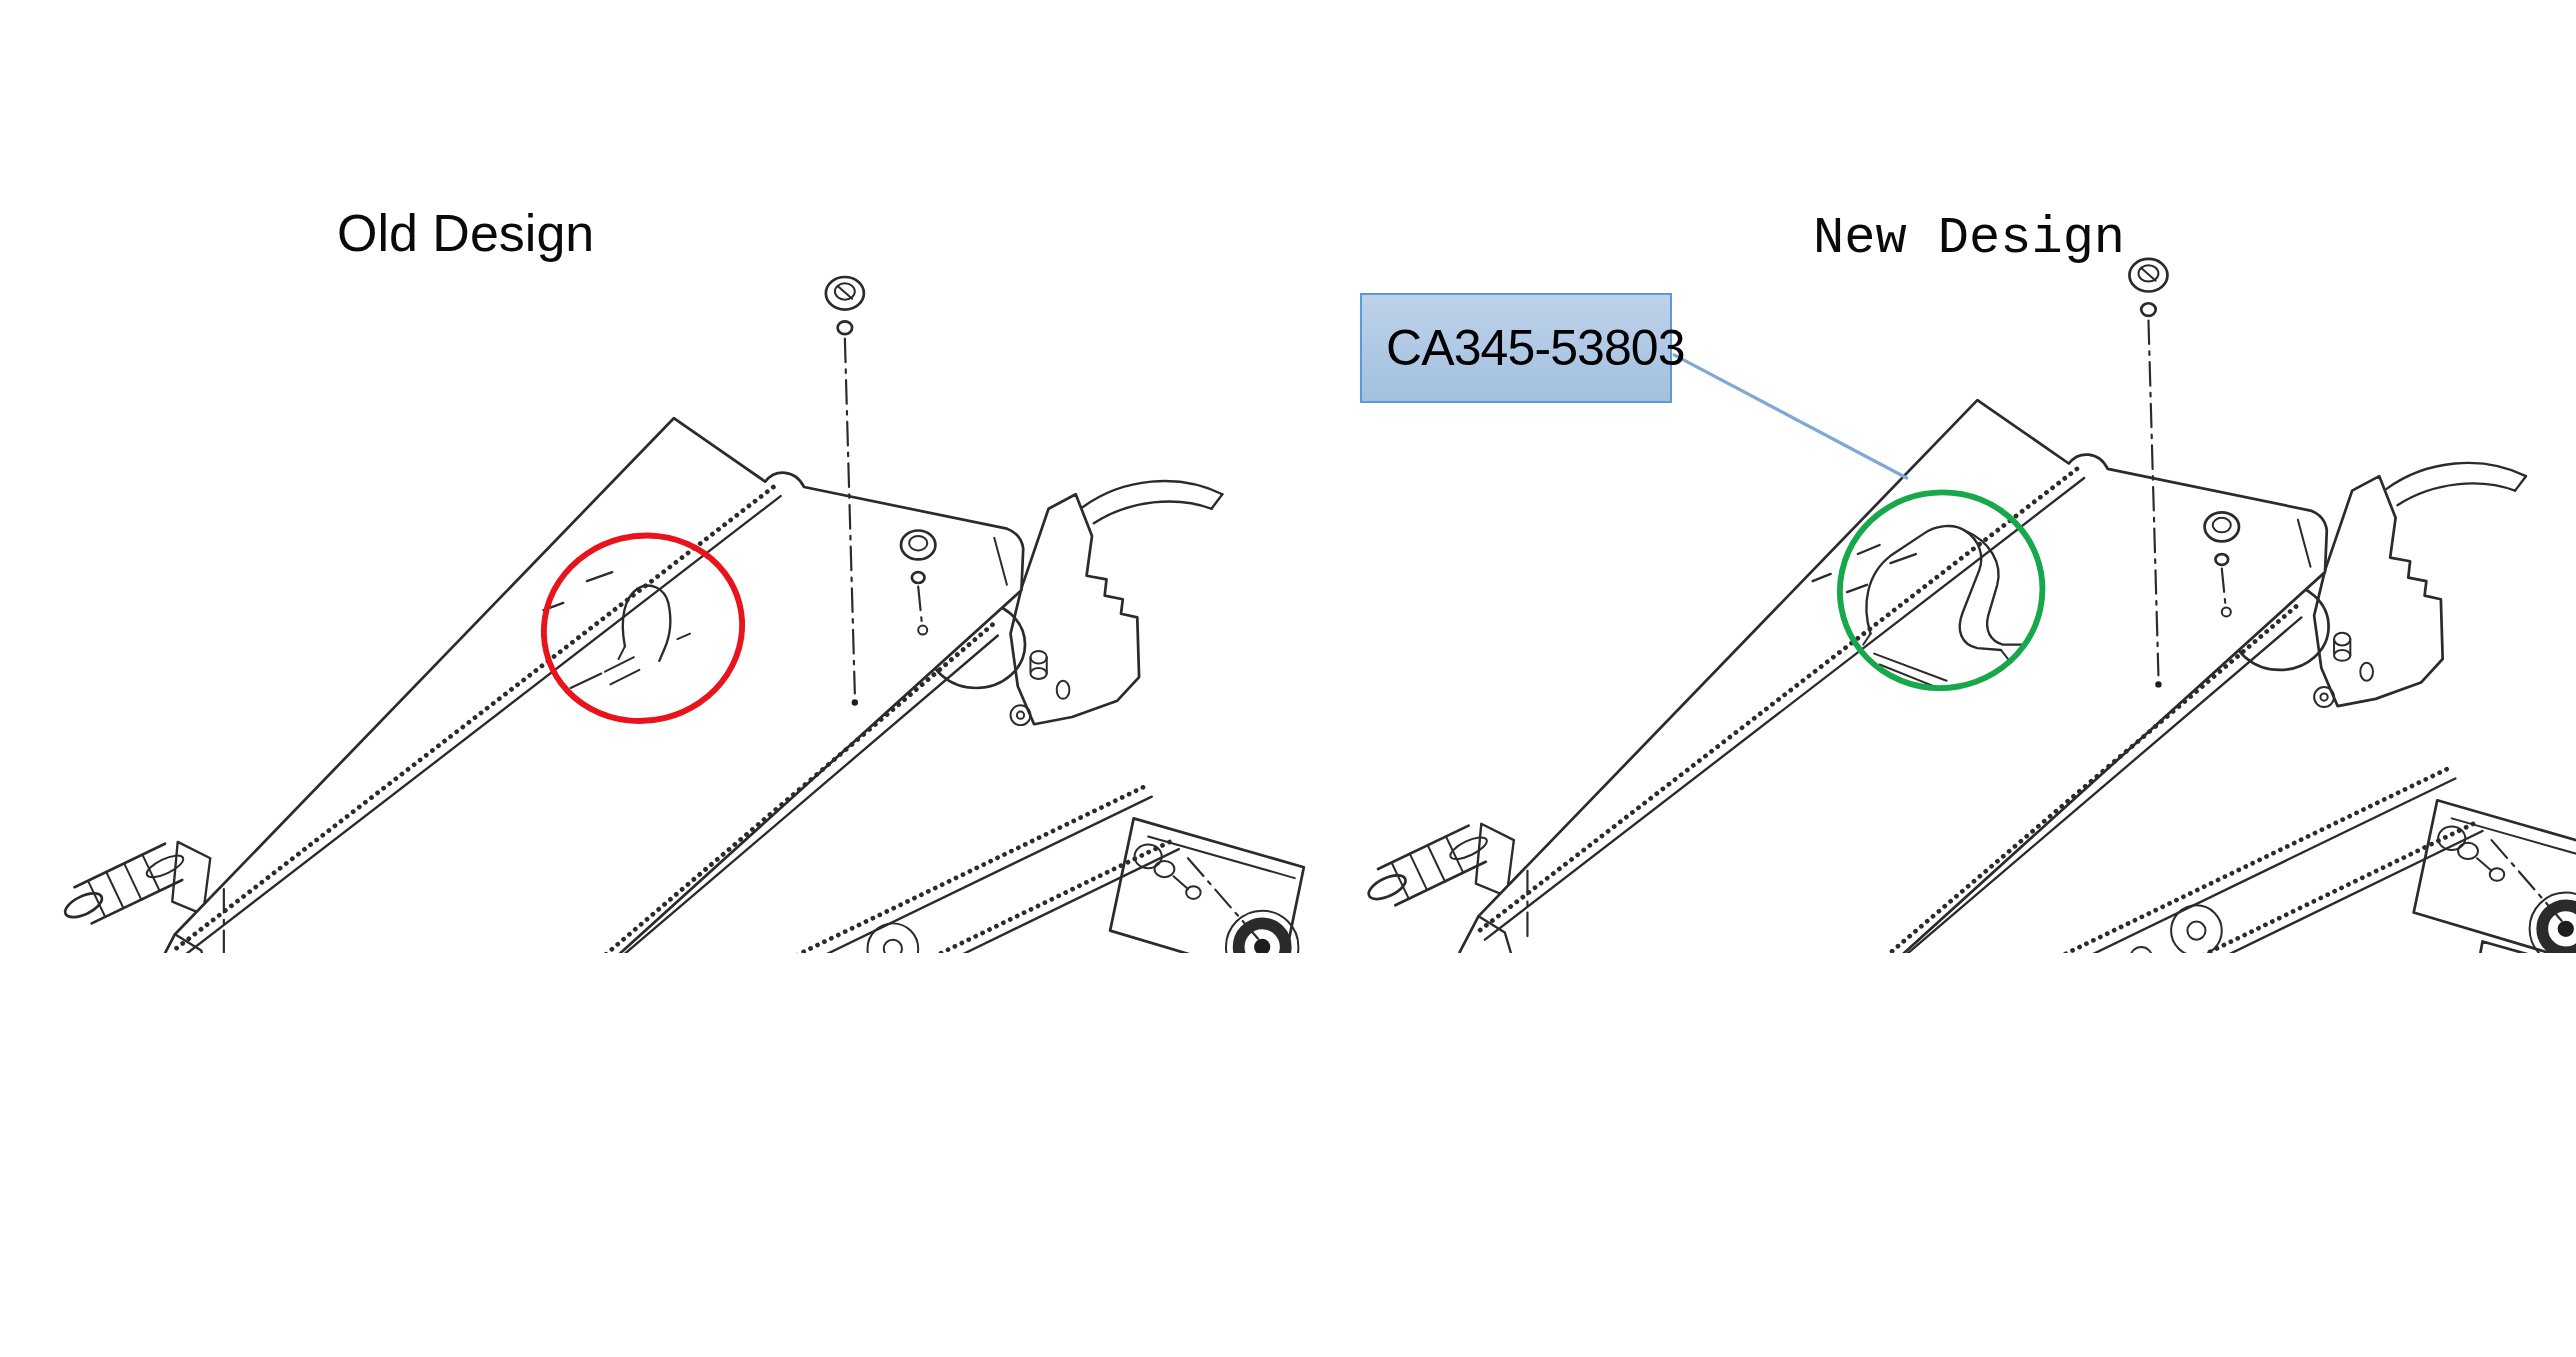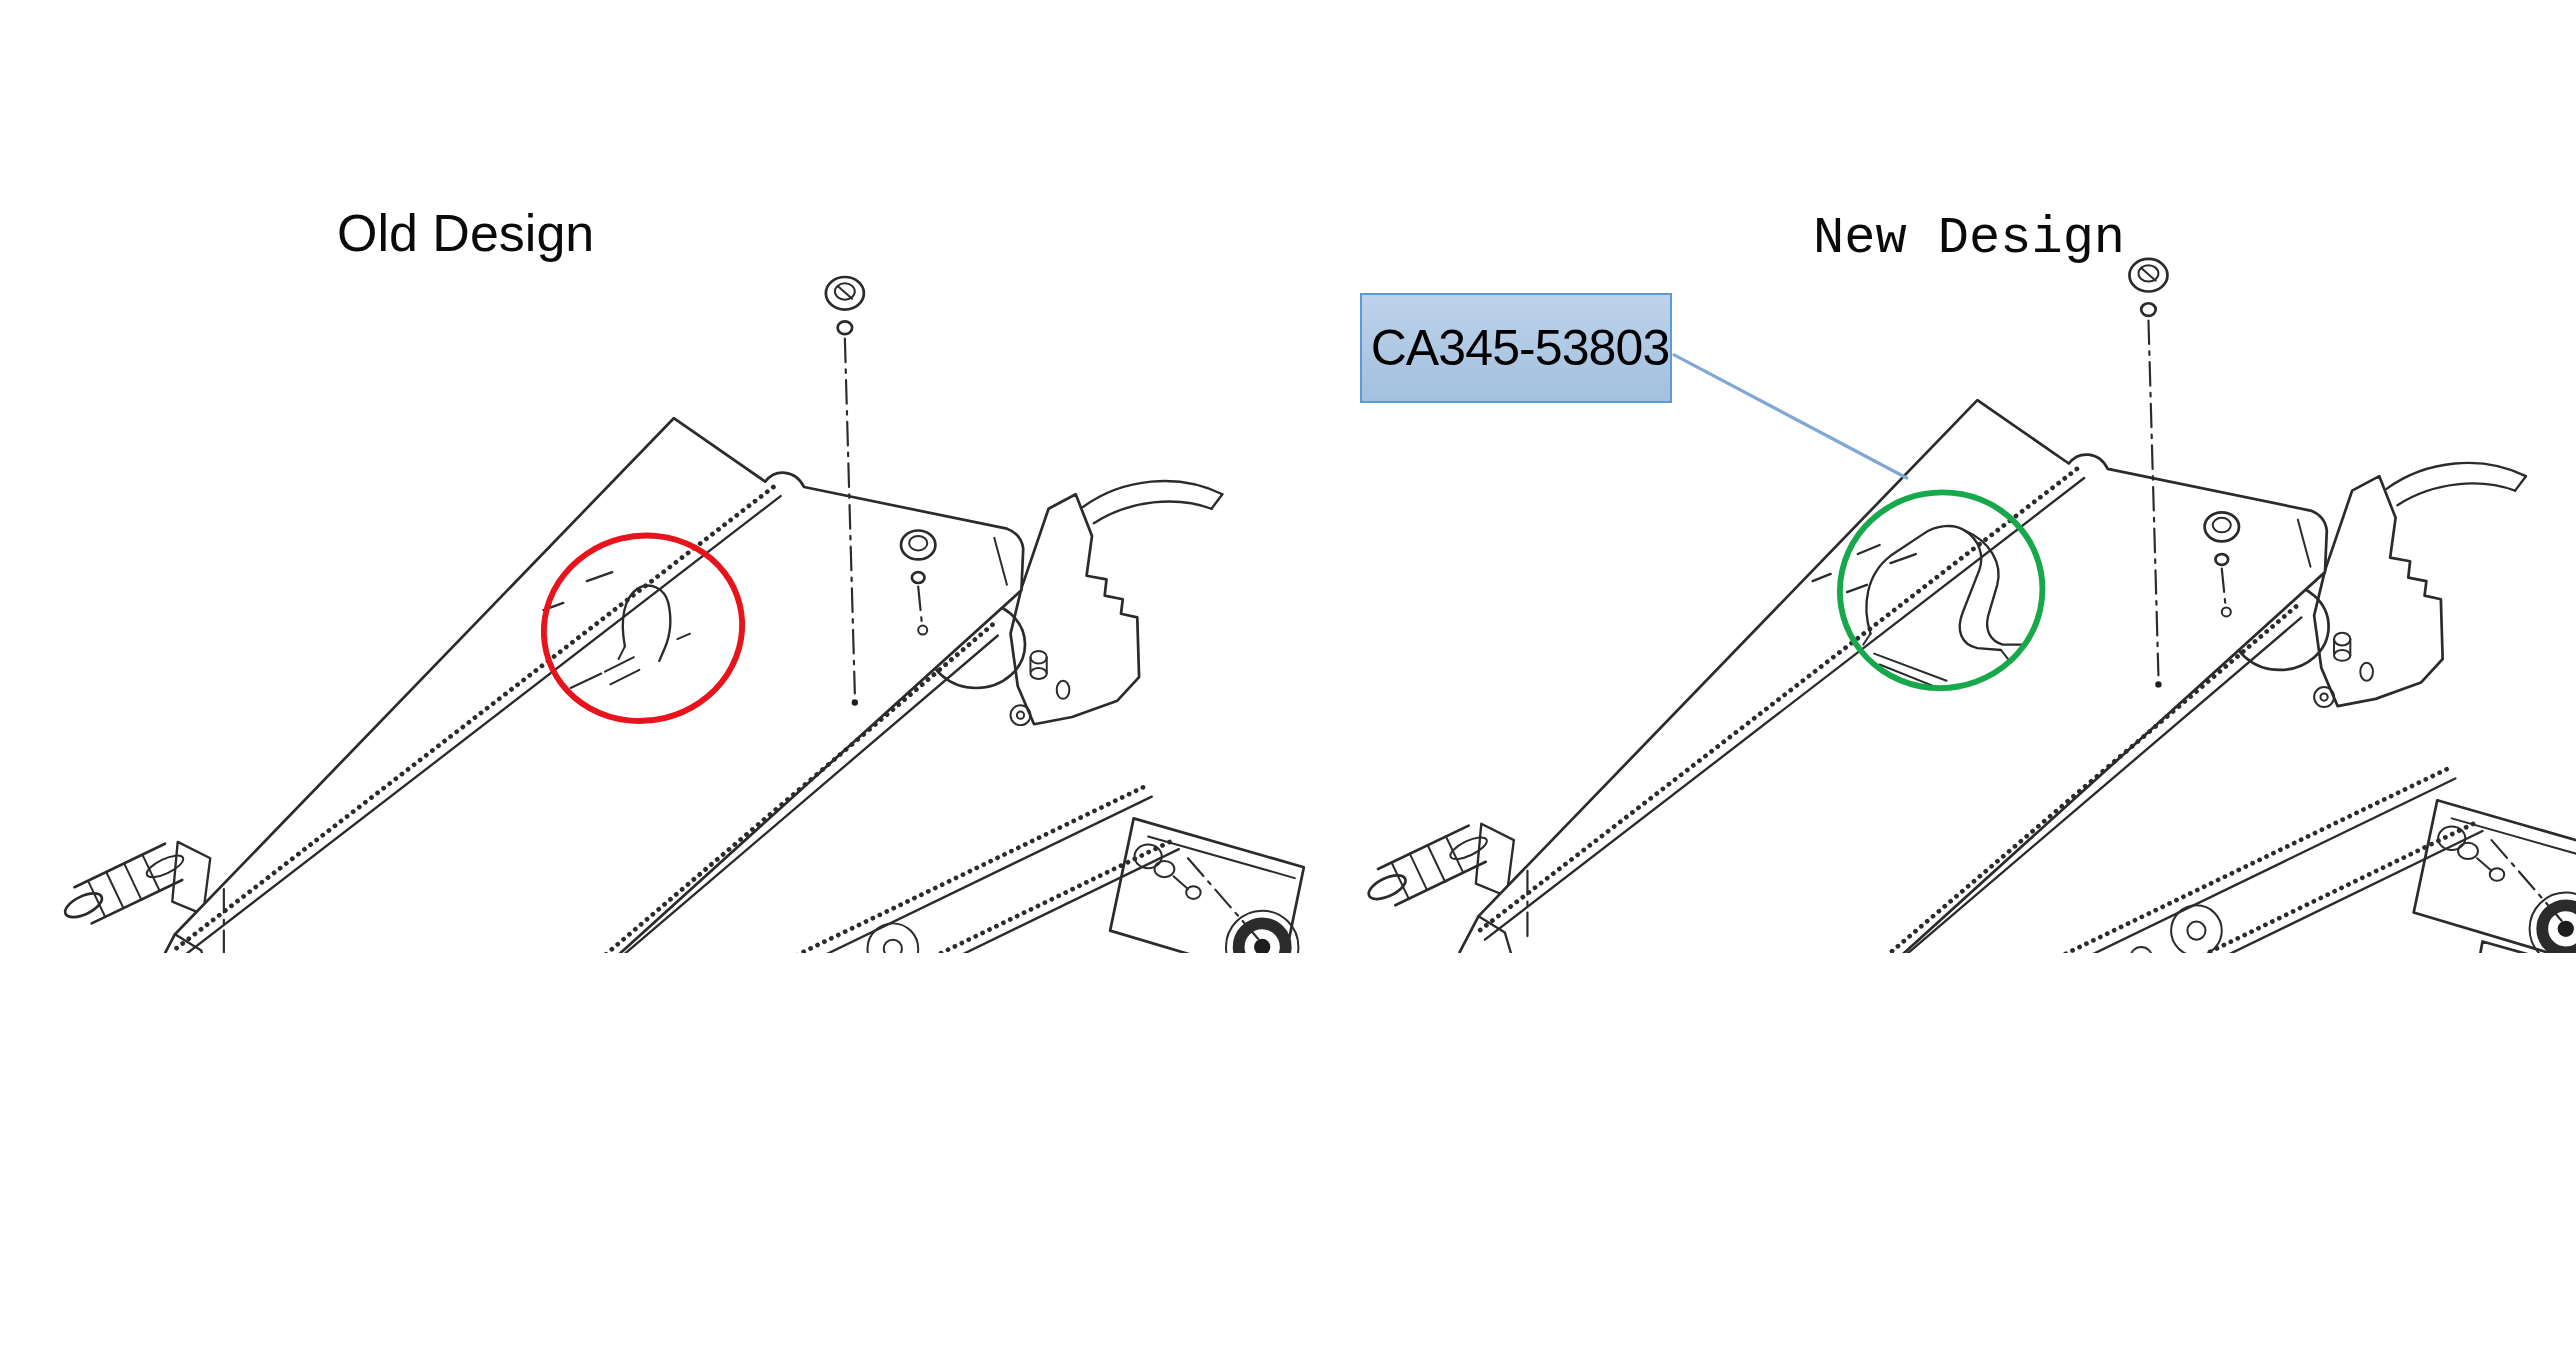--- a/index.html
+++ b/index.html
@@ -36,22 +36,22 @@
 
   .title{position:absolute;font-size:52px;line-height:1.1;color:var(--title-text);white-space:nowrap;}
   .title-old{left:337px;top:205px;}
   .title-new{left:1813px;top:210px;font-family:Liberation Mono, monospace;}
 
   .callout{
     position:absolute;left:1360px;top:293px;width:312px;height:110px;
     border:2.7px solid var(--callout-border);
     background:linear-gradient(180deg,var(--callout-fill-top),var(--callout-fill-bottom));
     box-sizing:border-box;
-    display:flex;align-items:center;justify-content:center;
-    padding-left:8px;
+    display:flex;align-items:center;justify-content:flex-start;
+    padding-left:24px;
     font-size:50px;letter-spacing:-0.9px;color:var(--part-text);
     white-space:nowrap;
   }
 </style>
 </head>
 <body>
 
 <div class="stage">
 
   <svg viewBox="0 0 2845 1499">

